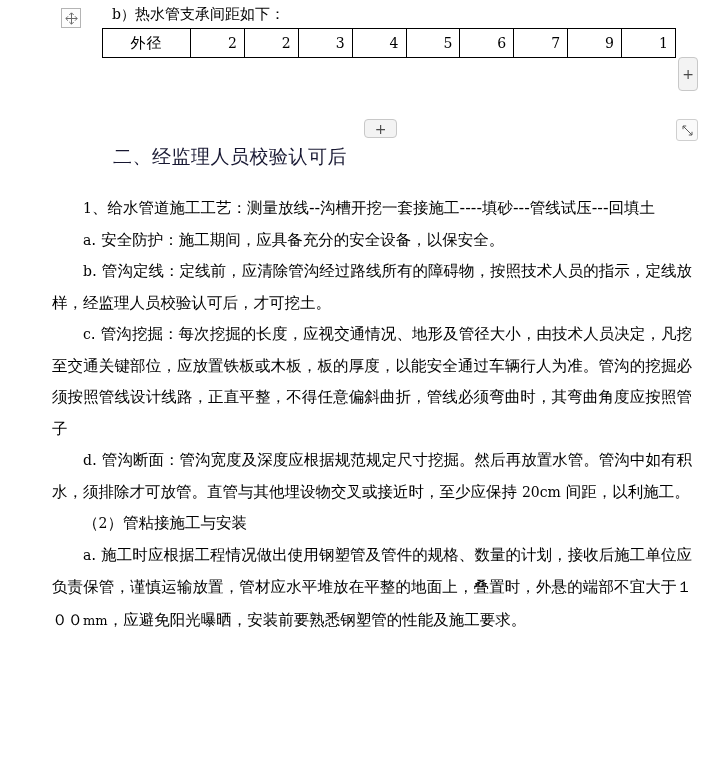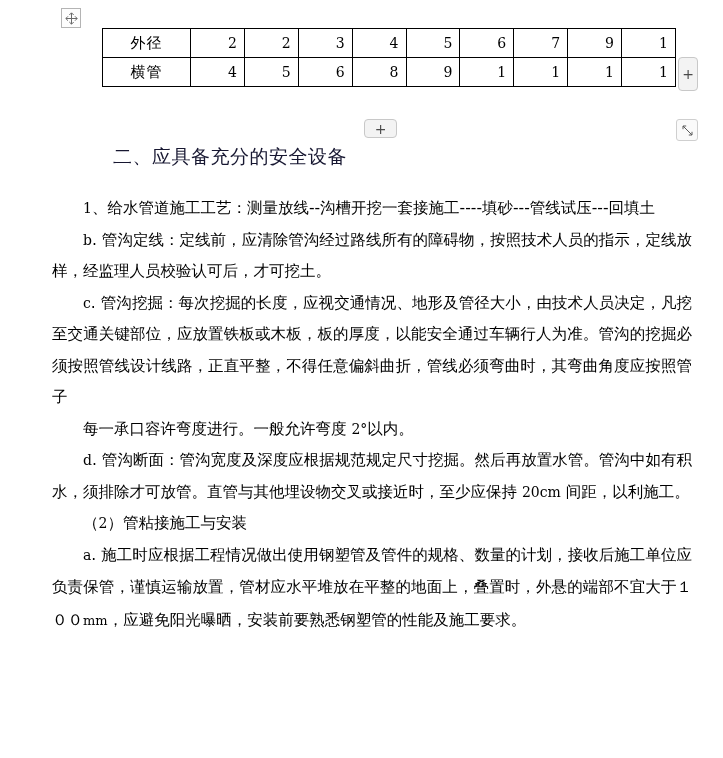--- a/index.html
+++ b/index.html
@@ -179,69 +179,60 @@
         <line x1="6.5" y1="1" x2="6.5" y2="12"></line>
         <line x1="1" y1="6.5" x2="12" y2="6.5"></line>
         <polyline points="4.3,3 6.5,0.8 8.7,3"></polyline>
         <polyline points="4.3,10 6.5,12.2 8.7,10"></polyline>
         <polyline points="3,4.3 0.8,6.5 3,8.7"></polyline>
         <polyline points="10,4.3 12.2,6.5 10,8.7"></polyline>
       </g>
     </svg>
   </div>
 
+  <div class="intro-line">
+    <span class="lat">b）</span><span>热水管支承间距如下：</span>
+  </div>
 
   <table class="data-table">
     <tbody>
         <tr>
           <td class="label-cell">外径</td>
           <td class="num-cell">2</td>
           <td class="num-cell">2</td>
           <td class="num-cell">3</td>
           <td class="num-cell">4</td>
           <td class="num-cell">5</td>
           <td class="num-cell">6</td>
           <td class="num-cell">7</td>
           <td class="num-cell">9</td>
           <td class="num-cell">1</td>
         </tr>
-        <tr>
-          <td class="label-cell">横管</td>
-          <td class="num-cell">4</td>
-          <td class="num-cell">5</td>
-          <td class="num-cell">6</td>
-          <td class="num-cell">8</td>
-          <td class="num-cell">9</td>
-          <td class="num-cell">1</td>
-          <td class="num-cell">1</td>
-          <td class="num-cell">1</td>
-          <td class="num-cell">1</td>
-        </tr>
       </tbody>
   </table>
 
   <div class="plus-btn" id="plus-right">+</div>
 
   <div class="plus-btn" id="plus-bottom">+</div>
 
   <div class="resize-handle">
     <svg width="13" height="13" viewBox="0 0 13 13" aria-hidden="true">
       <g stroke="#5a5a5a" stroke-width="1" fill="none">
         <line x1="2" y1="2" x2="11" y2="11"></line>
         <polyline points="2,5.2 2,2 5.2,2"></polyline>
         <polyline points="11,7.8 11,11 7.8,11"></polyline>
       </g>
     </svg>
   </div>
 
-  <div class="section-heading">二、应具备充分的安全设备</div>
+  <div class="section-heading">二、经监理人员校验认可后</div>
 
   <div class="body-block">
       <p class="para indent"><span class="lat">1</span>、给水管道施工工艺：测量放线--沟槽开挖一套接施工----填砂---管线试压---回填土</p>
+      <p class="para indent"><span class="lat">a</span>. 安全防护：施工期间，应具备充分的安全设备，以保安全。</p>
       <p class="para indent"><span class="lat">b</span>. 管沟定线：定线前，应清除管沟经过路线所有的障碍物，按照技术人员的指示，定线放样，经监理人员校验认可后，才可挖土。</p>
       <p class="para indent"><span class="lat">c</span>. 管沟挖掘：每次挖掘的长度，应视交通情况、地形及管径大小，由技术人员决定，凡挖至交通关键部位，应放置铁板或木板，板的厚度，以能安全通过车辆行人为准。管沟的挖掘必须按照管线设计线路，正直平整，不得任意偏斜曲折，管线必须弯曲时，其弯曲角度应按照管子</p>
-      <p class="para indent">每一承口容许弯度进行。一般允许弯度 <span class="lat">2°</span>以内。</p>
       <p class="para indent"><span class="lat">d</span>. 管沟断面：管沟宽度及深度应根据规范规定尺寸挖掘。然后再放置水管。管沟中如有积水，须排除才可放管。直管与其他埋设物交叉或接近时，至少应保持 <span class="lat">20cm</span> 间距，以利施工。</p>
       <p class="para indent">（<span class="lat">2</span>）管粘接施工与安装</p>
       <p class="para indent"><span class="lat">a</span>. 施工时应根据工程情况做出使用钢塑管及管件的规格、数量的计划，接收后施工单位应负责保管，谨慎运输放置，管材应水平堆放在平整的地面上，叠置时，外悬的端部不宜大于<span class="fw">１００</span><span class="lat-sm">mm</span>，应避免阳光曝晒，安装前要熟悉钢塑管的性能及施工要求。</p>
     </div>
 
 </div>
 
 </body></html>

